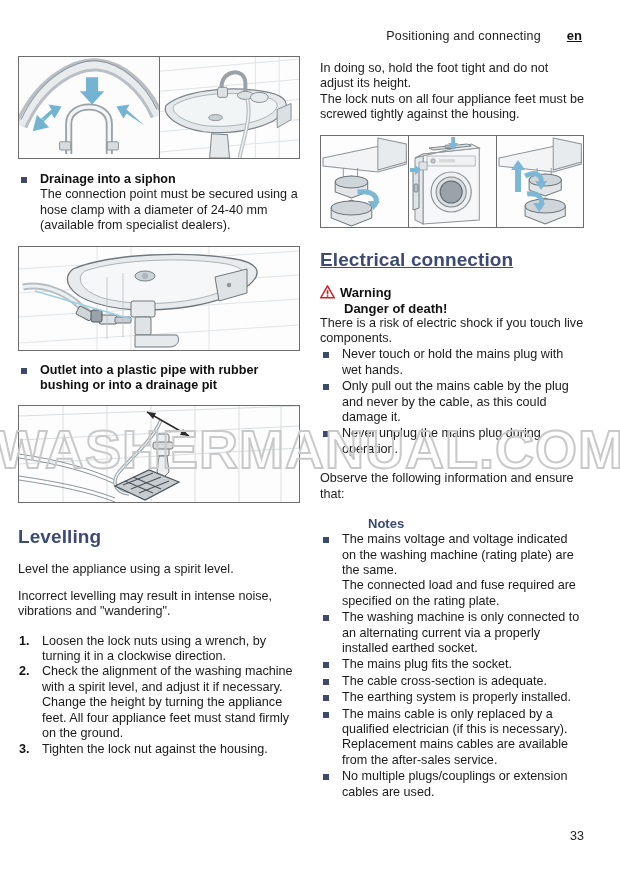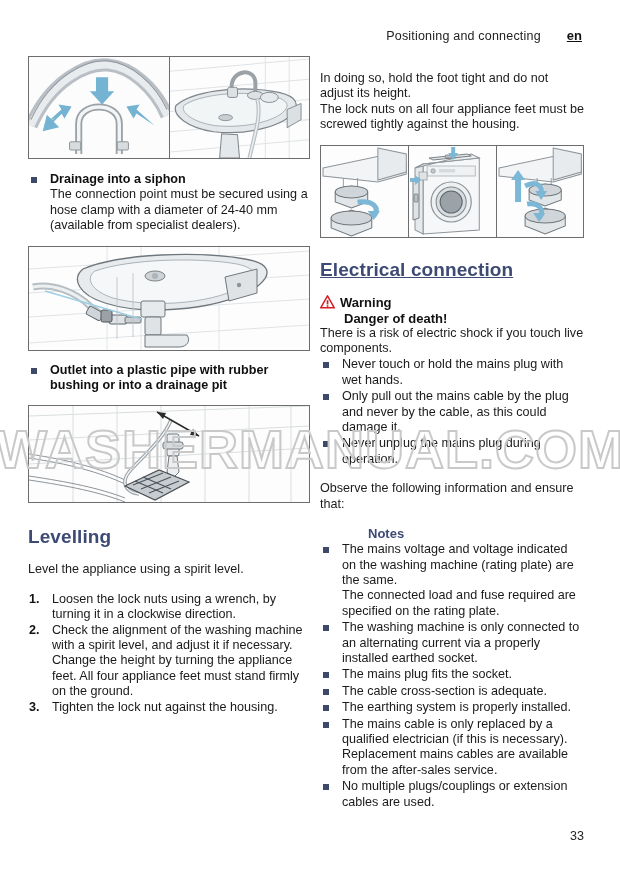--- a/index.html
+++ b/index.html
@@ -40,26 +40,26 @@
     font-size: 13px;
     font-weight: bold;
     margin-left: 26px;
     color: #111;
     text-decoration: underline;
   }
 
   
   .col-left {
     position: absolute;
-    left: 28px; top: 56px;
+    left: 18px; top: 56px;
     width: 282px;
   }
   .col-right {
     position: absolute;
-    left: 320px; top: 66px;
+    left: 320px; top: 56px;
     width: 264px;
   }
 
   
   .figure {
     border: 1.2px solid #6d6d6d;
     background: #fbfbfb;
     position: relative;
     overflow: hidden;
   }
@@ -341,20 +341,21 @@
             <path d="M18,7 L46,19"></path>
               <path d="M10,11 L38,23"></path>
           </g>
         </g>
       </svg>
     </div>
 
     <h2 class="section" style="margin-top:23px;">Levelling</h2>
 
     <p class="para" style="margin-top:14px;">Level the appliance using a spirit level.</p>
+    <p class="para">Incorrect levelling may result in intense noise, vibrations and "wandering".</p>
 
     <ol class="num-list" style="margin-top:14px;">
       <li>
         <span class="num">1.</span>
         <span>Loosen the lock nuts using a wrench, by turning it in a clockwise direction.</span>
       </li>
       <li>
         <span class="num">2.</span>
         <span>Check the alignment of the washing machine with a spirit level, and adjust it if necessary. Change the height by turning the appliance feet. All four appliance feet must stand firmly on the ground.</span>
       </li>

